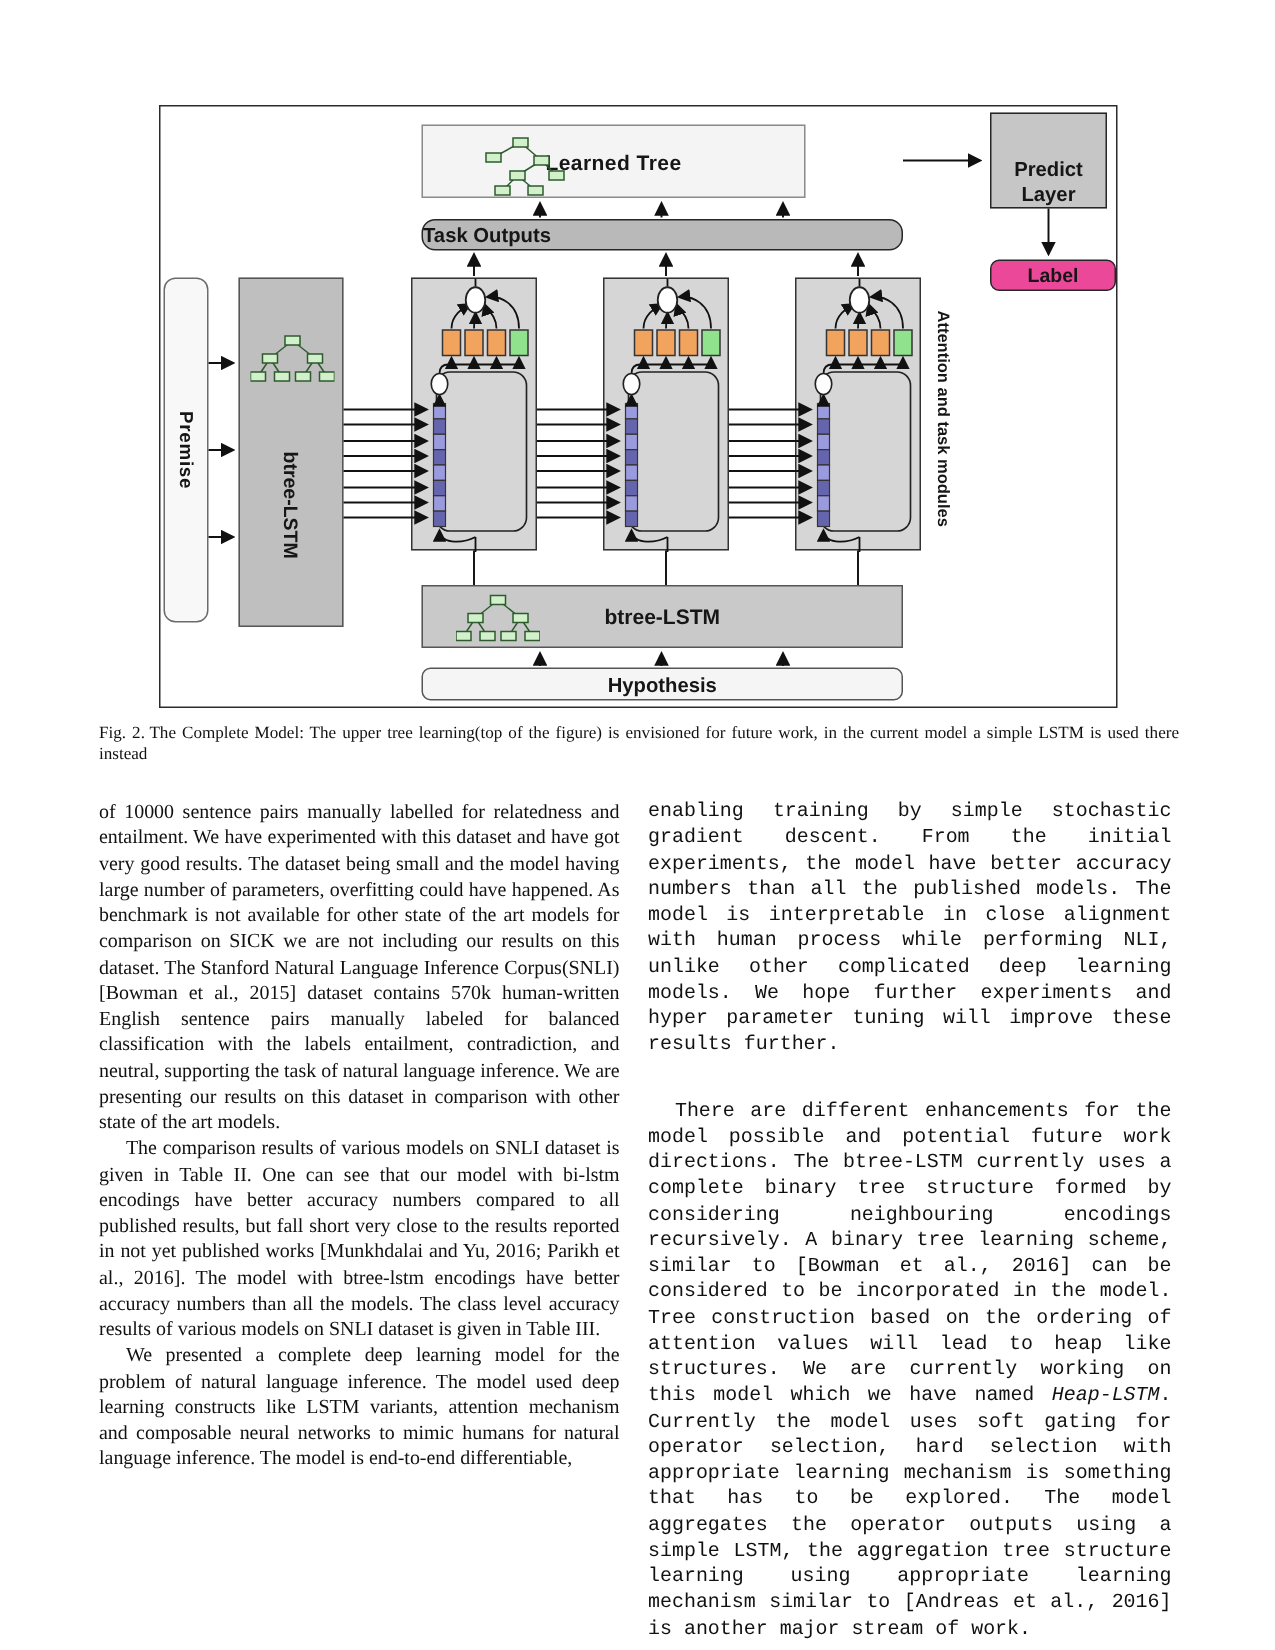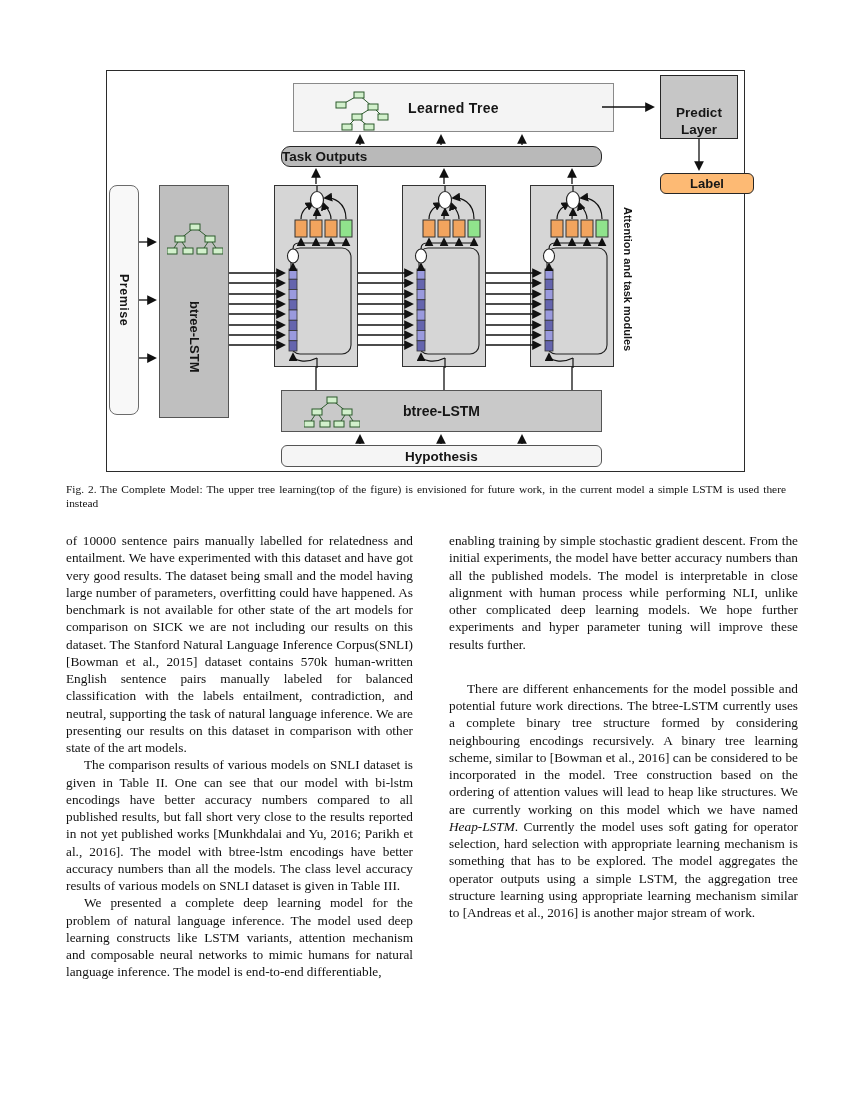--- a/index.html
+++ b/index.html
@@ -4,31 +4,31 @@
 <style>
   html,body{margin:0;padding:0;background:#fff;}
   #page{position:relative;width:850px;height:1100px;background:#ffffff;overflow:hidden;
         font-family:"Liberation Serif",serif;color:#111;}
 
   
   .fig-outer{position:absolute;left:106px;top:70px;width:637px;height:400px;
              border:1.5px solid #2b2b2b;background:#fff;}
   .figbox{position:absolute;box-sizing:border-box;
           font-family:"Liberation Sans",sans-serif;color:#161616;}
-  .learned-tree{left:293px;top:83px;width:321px;height:49px;background:#f4f4f4;
+  .learned-tree{left:281px;top:83px;width:256px;height:49px;background:#f4f4f4;
                 border:1px solid #8a8a8a;display:flex;align-items:center;justify-content:center;}
   .learned-tree .lbl{font-size:14px;font-weight:700;letter-spacing:.3px;}
   .learned-tree svg{position:absolute;left:34px;top:6px;}
   .task-outputs{left:281px;top:146px;width:321px;height:21px;background:#b9b9b9;
                 border:1.4px solid #262626;border-radius:9px;display:flex;align-items:center;
                 justify-content:flex-start;font-size:13.5px;font-weight:700;}
   .predict-layer{left:660px;top:75px;width:78px;height:64px;background:#c6c6c6;
                  border:1.6px solid #262626;display:flex;align-items:flex-end;justify-content:center;
                  text-align:center;font-size:13.5px;font-weight:700;line-height:17px;}
-  .label-box{left:660px;top:173px;width:94px;height:21px;background:#fdba74;
+  .label-box{left:660px;top:173px;width:84px;height:21px;background:#ec4899;
              border:1.4px solid #262626;border-radius:6px;display:flex;align-items:center;
              justify-content:center;font-size:13px;font-weight:700;}
   .premise{left:109px;top:185px;width:30px;height:230px;background:#f8f8f8;
            border:1px solid #6b6b6b;border-radius:8px;display:flex;align-items:center;
            justify-content:center;}
   .premise .vtxt{writing-mode:vertical-rl;font-size:12.5px;font-weight:600;letter-spacing:.5px;}
   .btlv{left:159px;top:185px;width:70px;height:233px;background:#bfbfbf;border:1px solid #555;}
   .btlv svg{position:absolute;left:7px;top:36px;}
   .btlv .vtxt{position:absolute;left:0;top:86px;width:100%;height:130px;display:flex;
               align-items:center;justify-content:center;writing-mode:vertical-rl;
@@ -47,21 +47,21 @@
               justify-content:center;font-size:13.5px;font-weight:700;}
   #overlay{position:absolute;left:0;top:0;width:850px;height:1100px;pointer-events:none;}
   #overlay path, #overlay line{stroke:#111;stroke-width:1.3;fill:none;}
 
   
   .caption{position:absolute;left:66px;top:482px;width:720px;font-size:11.4px;
            line-height:14px;text-align:justify;}
   .caption .cap-label{margin-right:3px;}
   .col{position:absolute;top:532px;font-size:13.3px;line-height:17.25px;text-align:justify;}
   .col-left{left:66px;width:347px;}
-  .col-right{left:449px;width:349px;}
+  .col-right{left:432px;width:349px;font-family:Liberation Mono, monospace;}
   .col p{margin:0;text-indent:1.35em;}
   .col p.noindent{text-indent:0;}
   .col-right p.gap{margin-top:27px;}
   .sec-head{margin:9px 0 6px 0;text-align:center;font-size:13.1px;
             font-variant:small-caps;letter-spacing:.4px;text-indent:0;}
   .ital{font-style:italic;}
 </style>
 </head>
 <body>
 

